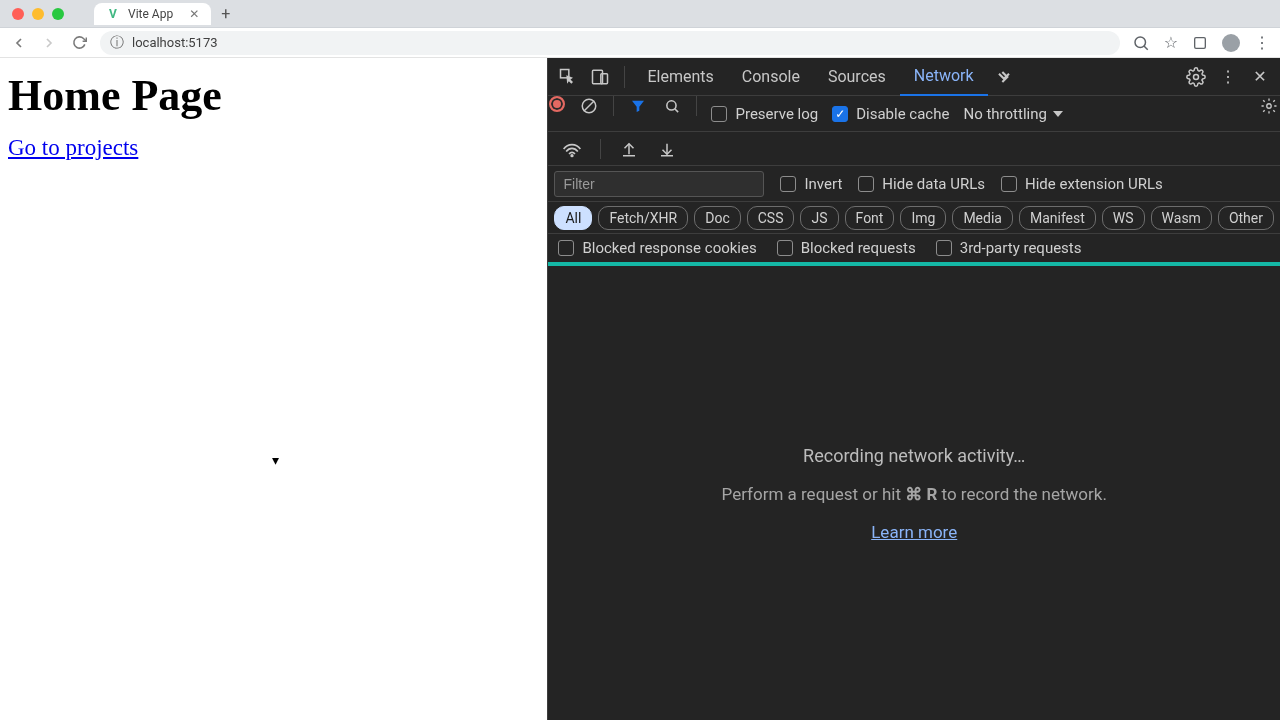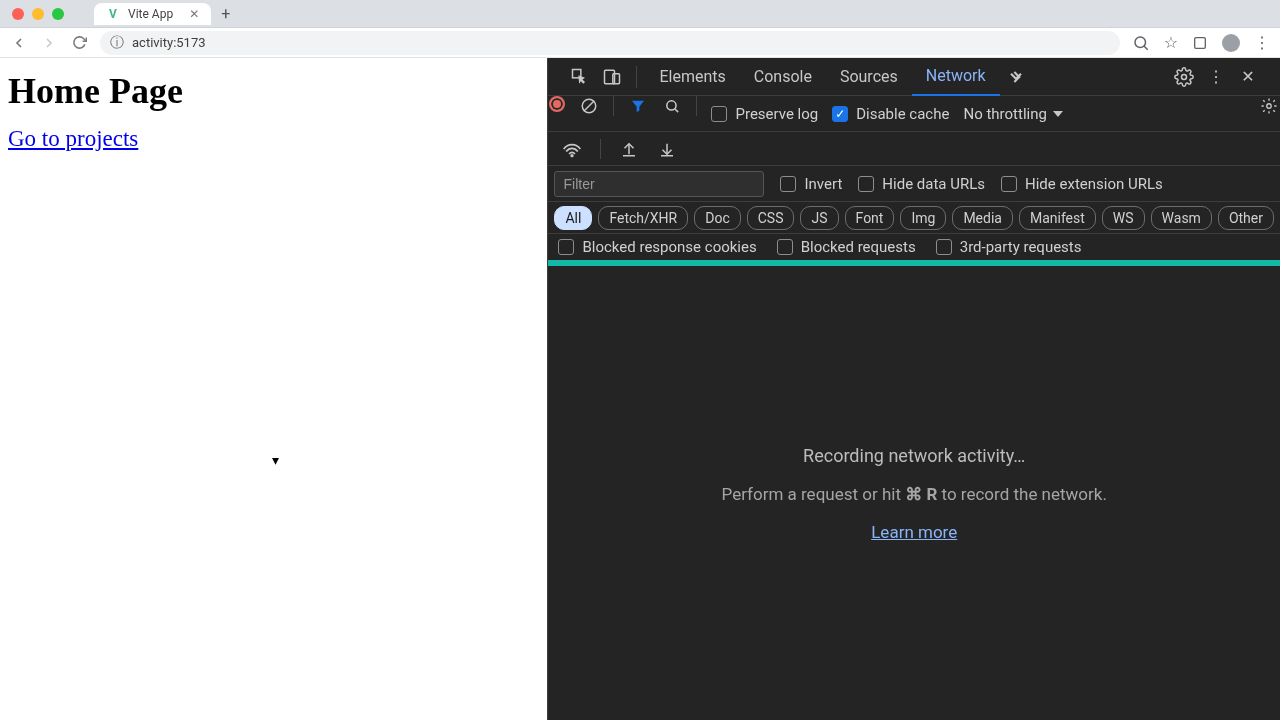--- a/index.html
+++ b/index.html
@@ -23,27 +23,27 @@
 .nav-btn.fwd{opacity:.4;}
 .addrwrap  { flex:1; display:flex; align-items:center; background:#f1f3f4; border-radius:14px; height:24px; padding:0 10px; gap:8px; font-size:13px; color:#404040; }
 .addrwrap .secure{ color:#6a6a6a;font-size:14px; }
 .right-icons{display:flex;gap:14px;align-items:center;color:#5f6368;}
 .right-icons span{font-size:16px;cursor:pointer;}
 .avatar-dot{width:18px;height:18px;border-radius:50%;background:#9aa0a6;}
 
 
 .main { height: 662px; display:flex; }
 .page { width:580px; background:#fff; padding:12px 8px; font-family: Times, "Times New Roman", serif; }
-.page h1{ font-size:36px; font-weight:700; margin-bottom:14px; }
+.page h1{ font-size:44px; font-weight:700; margin-bottom:14px; }
 .page a { color:#0000ee; text-decoration:underline; font-size:23px; }
 
 .devtools{ flex:1; background:#242424; color:#d8d8d8; display:flex; flex-direction:column; font-family:-apple-system,"Segoe UI",Roboto,sans-serif; border-left:1px solid #3d3d3d; }
 
 
-.dt-tabs { height:38px; display:flex; align-items:center; border-bottom:1px solid #3d3d3d; gap:0; padding:0 16px; }
+.dt-tabs { height:38px; display:flex; align-items:center; border-bottom:1px solid #3d3d3d; gap:0; padding:0 4px; }
 .dt-tabs .ibtn{ width:32px;height:32px;display:flex;align-items:center;justify-content:center;color:#c7c7c7;cursor:pointer; }
 .dt-tabs .panel{ padding:0 14px;height:38px;display:flex;align-items:center;font-size:16px;color:#c7c7c7;cursor:pointer; }
 .dt-tabs .panel.active{ color:#8ab4f8; border-bottom:2px solid #1a73e8; }
 .dt-tabs .spacer{ flex:1; }
 .dt-tabs .vdiv{ width:1px;height:22px;background:#444;margin:0 8px; }
 
 
 .nt-row { display:flex;gap:14px;height:36px;border-bottom:1px solid #3d3d3d;padding:0 1px;font-size:15px;color:#d0d0d0; }
 .rec-dot { width:16px;height:16px;border-radius:50%;background:#e46962;border:2px solid #e46962;box-shadow:0 0 0 2px #2a2a2a inset;cursor:pointer; }
 .ibtn-sm { width:20px;height:20px;display:flex;align-items:center;justify-content:center;cursor:pointer;color:#c7c7c7; }
@@ -62,21 +62,21 @@
 .nt-filterrow{ display:flex;align-items:center;gap:16px;height:36px;border-bottom:1px solid #3d3d3d;padding:0 6px;font-size:15px;color:#d0d0d0; }
 .filter-ip{ width:210px;height:26px;background:#2f2f2f;border:1px solid #555;border-radius:3px;color:#e5e5e5;font-size:14px;padding:0 8px; }
 .filter-ip::placeholder{ color:#9a9a9a; }
 
 
 .chips   { display:flex;align-items:center;gap:6px;height:32px;border-bottom:1px solid #3d3d3d;padding:0 6px;overflow:hidden; }
 .chip    { padding:3px 10px;border:1px solid #6d6d6d;border-radius:10px;font-size:14px;color:#d0d0d0;cursor:pointer;white-space:nowrap; }
 .chip.active{ background:#cde0ff;color:#1c1c1c;border-color:#cde0ff; }
 
 
-.blocked-row{ display:flex;align-items:center;gap:20px;height:32px;border-bottom:6px solid #14b8a6;padding:0 10px;font-size:15px;color:#d0d0d0; }
+.blocked-row{ display:flex;align-items:center;gap:20px;height:32px;border-bottom:4px solid #14b8a6;padding:0 10px;font-size:15px;color:#d0d0d0; }
 
 
 .waterfall{ height:110px;background:#1f1f1f;border-bottom:1px solid #3d3d3d;position:relative; }
 .wf-hdr  { height:22px;display:flex;border-bottom:1px solid #3d3d3d;color:#c7c7c7;font-size:13px; }
 .wf-cell { flex:1;border-right:1px solid #3a3a3a;display:flex;align-items:center;justify-content:flex-end;padding-right:6px;height:100%; }
 .wf-body { height:88px;display:flex; }
 .wf-bcell{ flex:1;border-right:1px solid #2b2b2b; }
 
 
 .empty   { flex:1;display:flex;flex-direction:column;align-items:center;justify-content:center;gap:18px;color:#a5a5a5;font-size:17px; }
@@ -116,21 +116,21 @@
       </svg>
   </span>
   <span class="nav-btn">
     <svg width="15" height="15" viewBox="0 0 24 24" fill="none" stroke="currentColor" stroke-width="2.5">
         <polyline points="23 4 23 10 17 10"></polyline>
         <path d="M20.49 15a9 9 0 1 1-2.12-9.36L23 10"></path>
       </svg>
   </span>
   <div class="addrwrap">
     <span class="secure">ⓘ</span>
-    <span>activity:5173</span>
+    <span>localhost:5173</span>
   </div>
   <div class="right-icons">
     <span>
       <svg width="18" height="18" viewBox="0 0 24 24" fill="none" stroke="currentColor" stroke-width="2">
           <circle cx="11" cy="11" r="7"></circle>
           <line x1="21" y1="21" x2="16" y2="16"></line>
         </svg>
     </span>
     <span>☆</span>
     <span>

